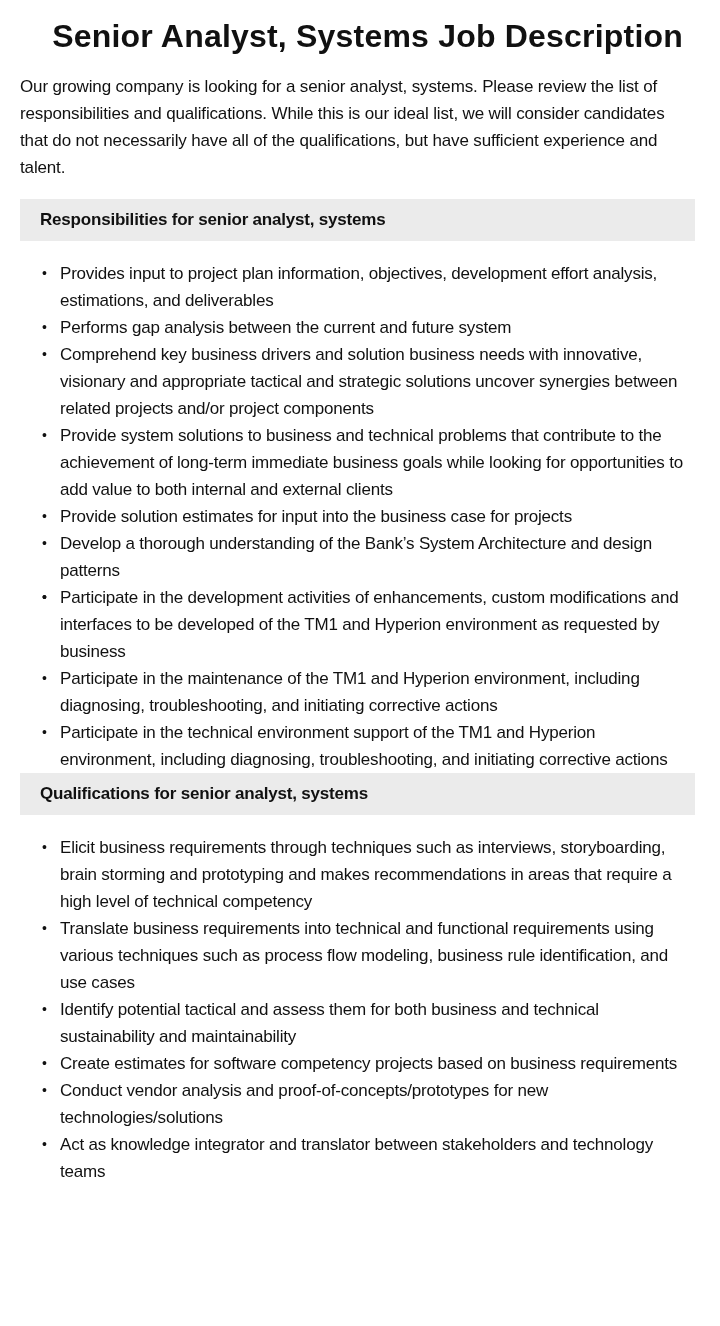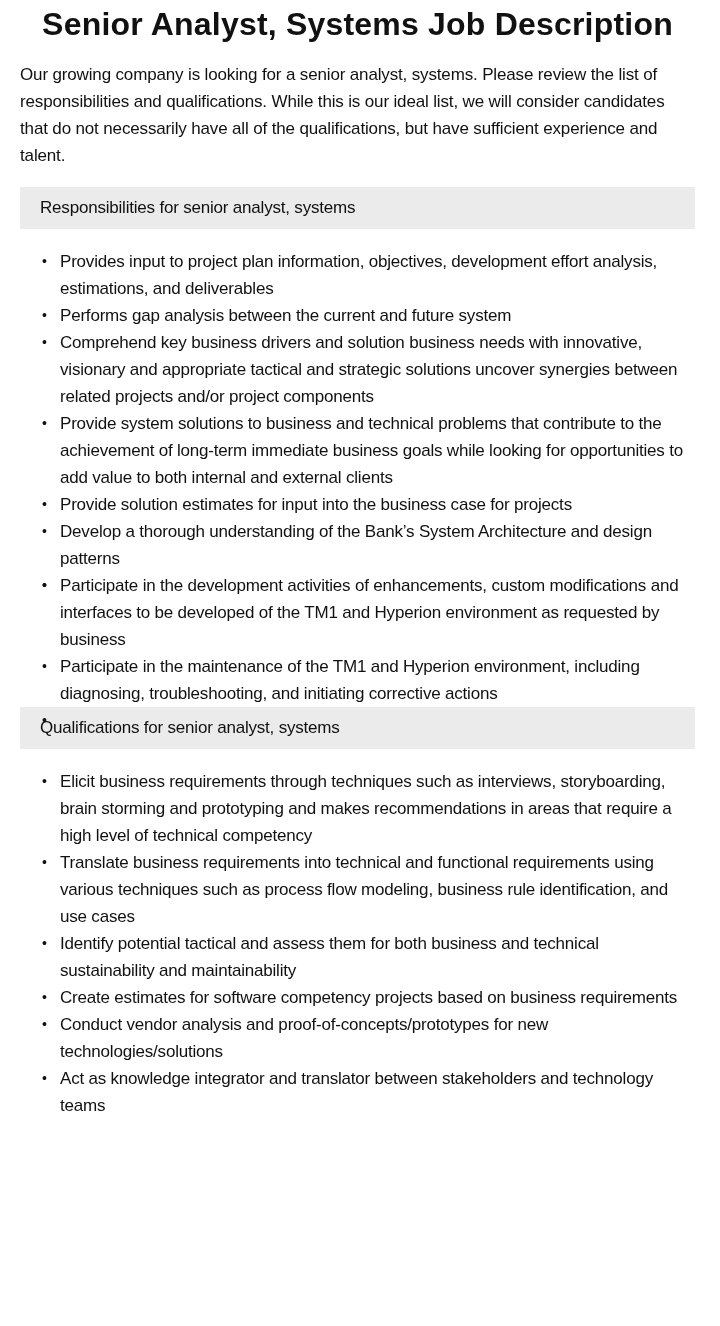--- a/index.html
+++ b/index.html
@@ -5,42 +5,42 @@
     html, body { margin: 0; padding: 0; background: #ffffff; }
     body {
       width: 720px;
       height: 1326px;
       overflow: hidden;
       font-family: "Liberation Sans", sans-serif;
       color: #111111;
     }
     .page { padding: 0 25px 0 20px; }
     h1 {
-      margin: 0;
+      margin: 12px;
       padding-top: 2px;
       height: 44px;
       font-size: 32px;
       line-height: 44px;
       font-weight: bold;
-      text-align: center;
+      text-align: right;
       letter-spacing: 0.2px;
     }
     .intro {
       margin: 15px 0 1px 0;
       font-size: 17px;
       line-height: 27px;
       letter-spacing: -0.15px;
     }
     .section-header {
       background: #ebebeb;
       height: 42px;
       line-height: 42px;
       padding-left: 20px;
       font-size: 17px;
-      font-weight: normal;
+      font-weight: bold;
       letter-spacing: -0.2px;
     }
     .sec-resp { margin-top: 18px; }
     .sec-qual { }
     ul.items {
       margin: 19px 0 0 0;
       padding: 0 0 0 40px;
       list-style: none;
     }
     ul.items li {
@@ -67,21 +67,21 @@
   <ul class="items">
     <li><span class="bullet">•</span><span>Provides input to project plan information, objectives, development effort analysis, estimations, and deliverables</span></li>
     <li><span class="bullet">•</span><span>Performs gap analysis between the current and future system</span></li>
     <li><span class="bullet">•</span><span>Comprehend key business drivers and solution business needs with innovative, visionary and appropriate tactical and strategic solutions uncover synergies between related projects and/or project components</span></li>
     <li><span class="bullet">•</span><span>Provide system solutions to business and technical problems that contribute to the achievement of long-term immediate business goals while looking for opportunities to add value to both internal and external clients</span></li>
     <li><span class="bullet">•</span><span>Provide solution estimates for input into the business case for projects</span></li>
     <li><span class="bullet">•</span><span>Develop a thorough understanding of the Bank’s System Architecture and design patterns</span></li>
     <li><span class="bullet">•</span></li>
     <li><span class="bullet">•</span><span>Participate in the development activities of enhancements, custom modifications and interfaces to be developed of the TM1 and Hyperion environment as requested by business</span></li>
     <li><span class="bullet">•</span><span>Participate in the maintenance of the TM1 and Hyperion environment, including diagnosing, troubleshooting, and initiating corrective actions</span></li>
-    <li><span class="bullet">•</span></li>
+    <li><span class="bullet">•</span><span>Participate in the technical environment support of the TM1 and Hyperion environment, including diagnosing, troubleshooting, and initiating corrective actions</span></li>
   </ul>
 
   <div class="section-header sec-qual">Qualifications for senior analyst, systems</div>
   <ul class="items">
     <li><span class="bullet">•</span><span>Elicit business requirements through techniques such as interviews, storyboarding, brain storming and prototyping and makes recommendations in areas that require a high level of technical competency</span></li>
     <li><span class="bullet">•</span><span>Translate business requirements into technical and functional requirements using various techniques such as process flow modeling, business rule identification, and use cases</span></li>
     <li><span class="bullet">•</span><span>Identify potential tactical and assess them for both business and technical sustainability and maintainability</span></li>
     <li><span class="bullet">•</span><span>Create estimates for software competency projects based on business requirements</span></li>
     <li><span class="bullet">•</span><span>Conduct vendor analysis and proof-of-concepts/prototypes for new technologies/solutions</span></li>
     <li><span class="bullet">•</span><span>Act as knowledge integrator and translator between stakeholders and technology teams</span></li>

